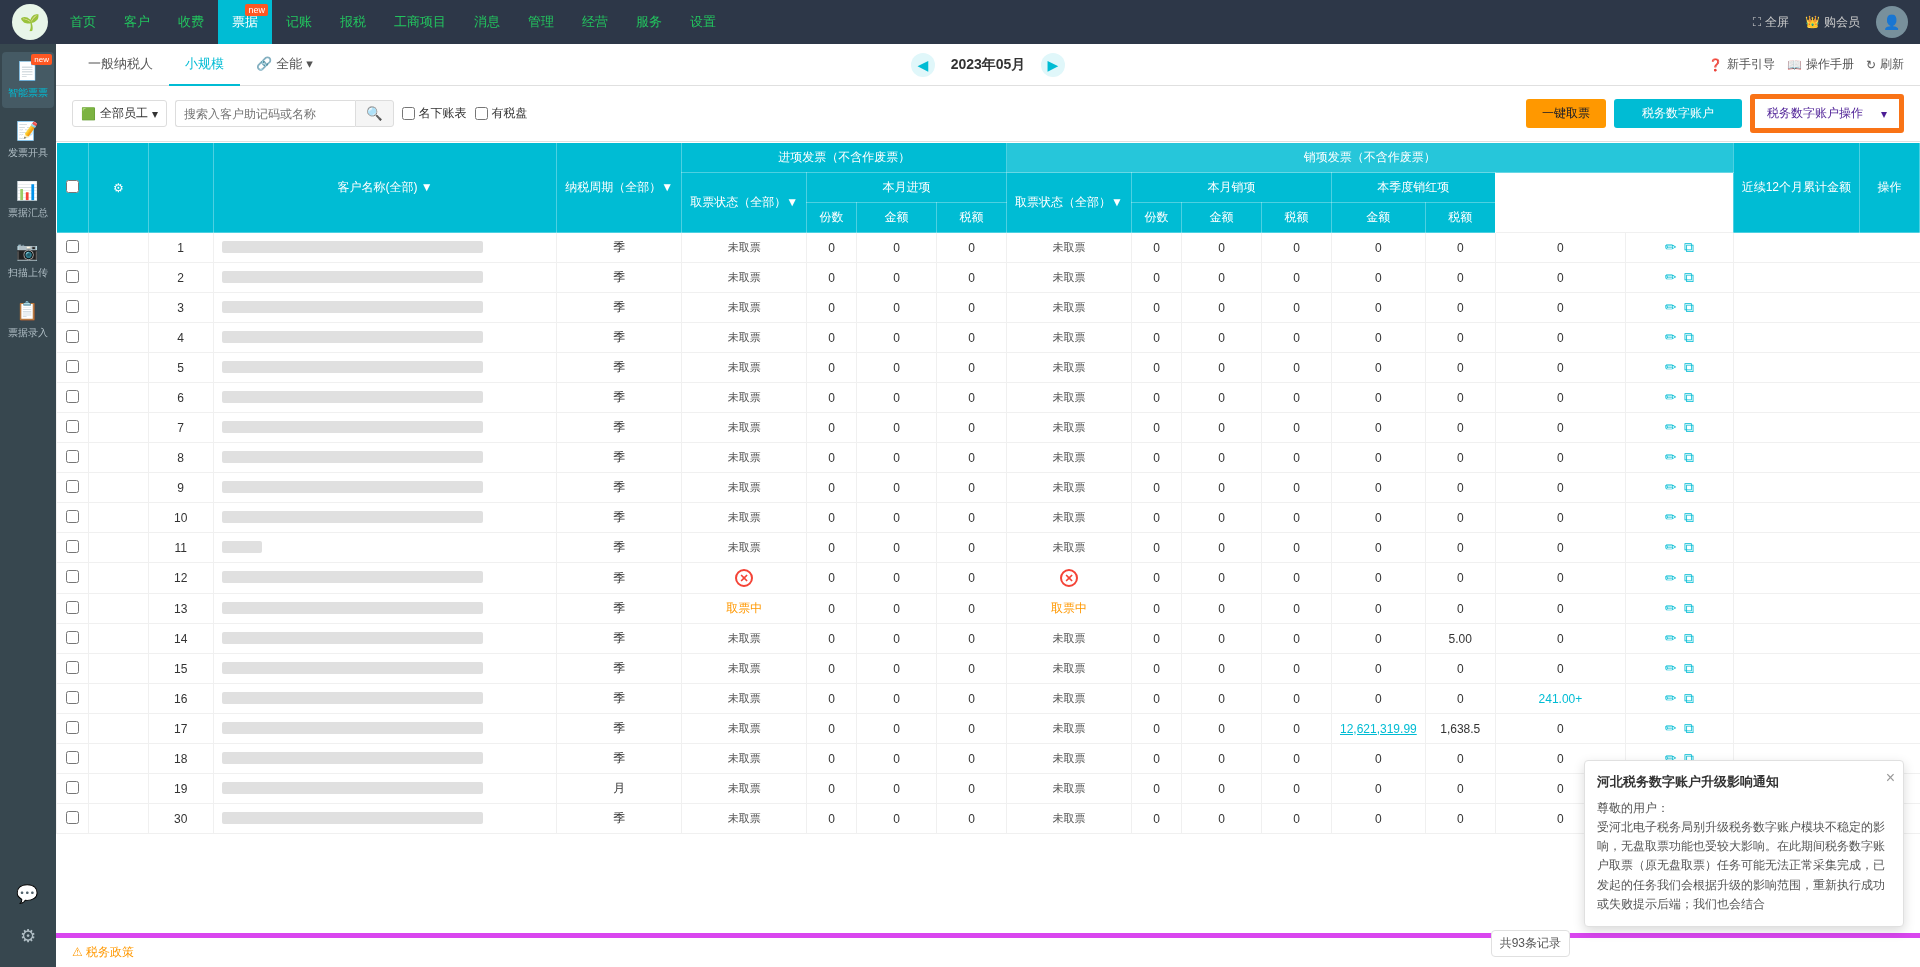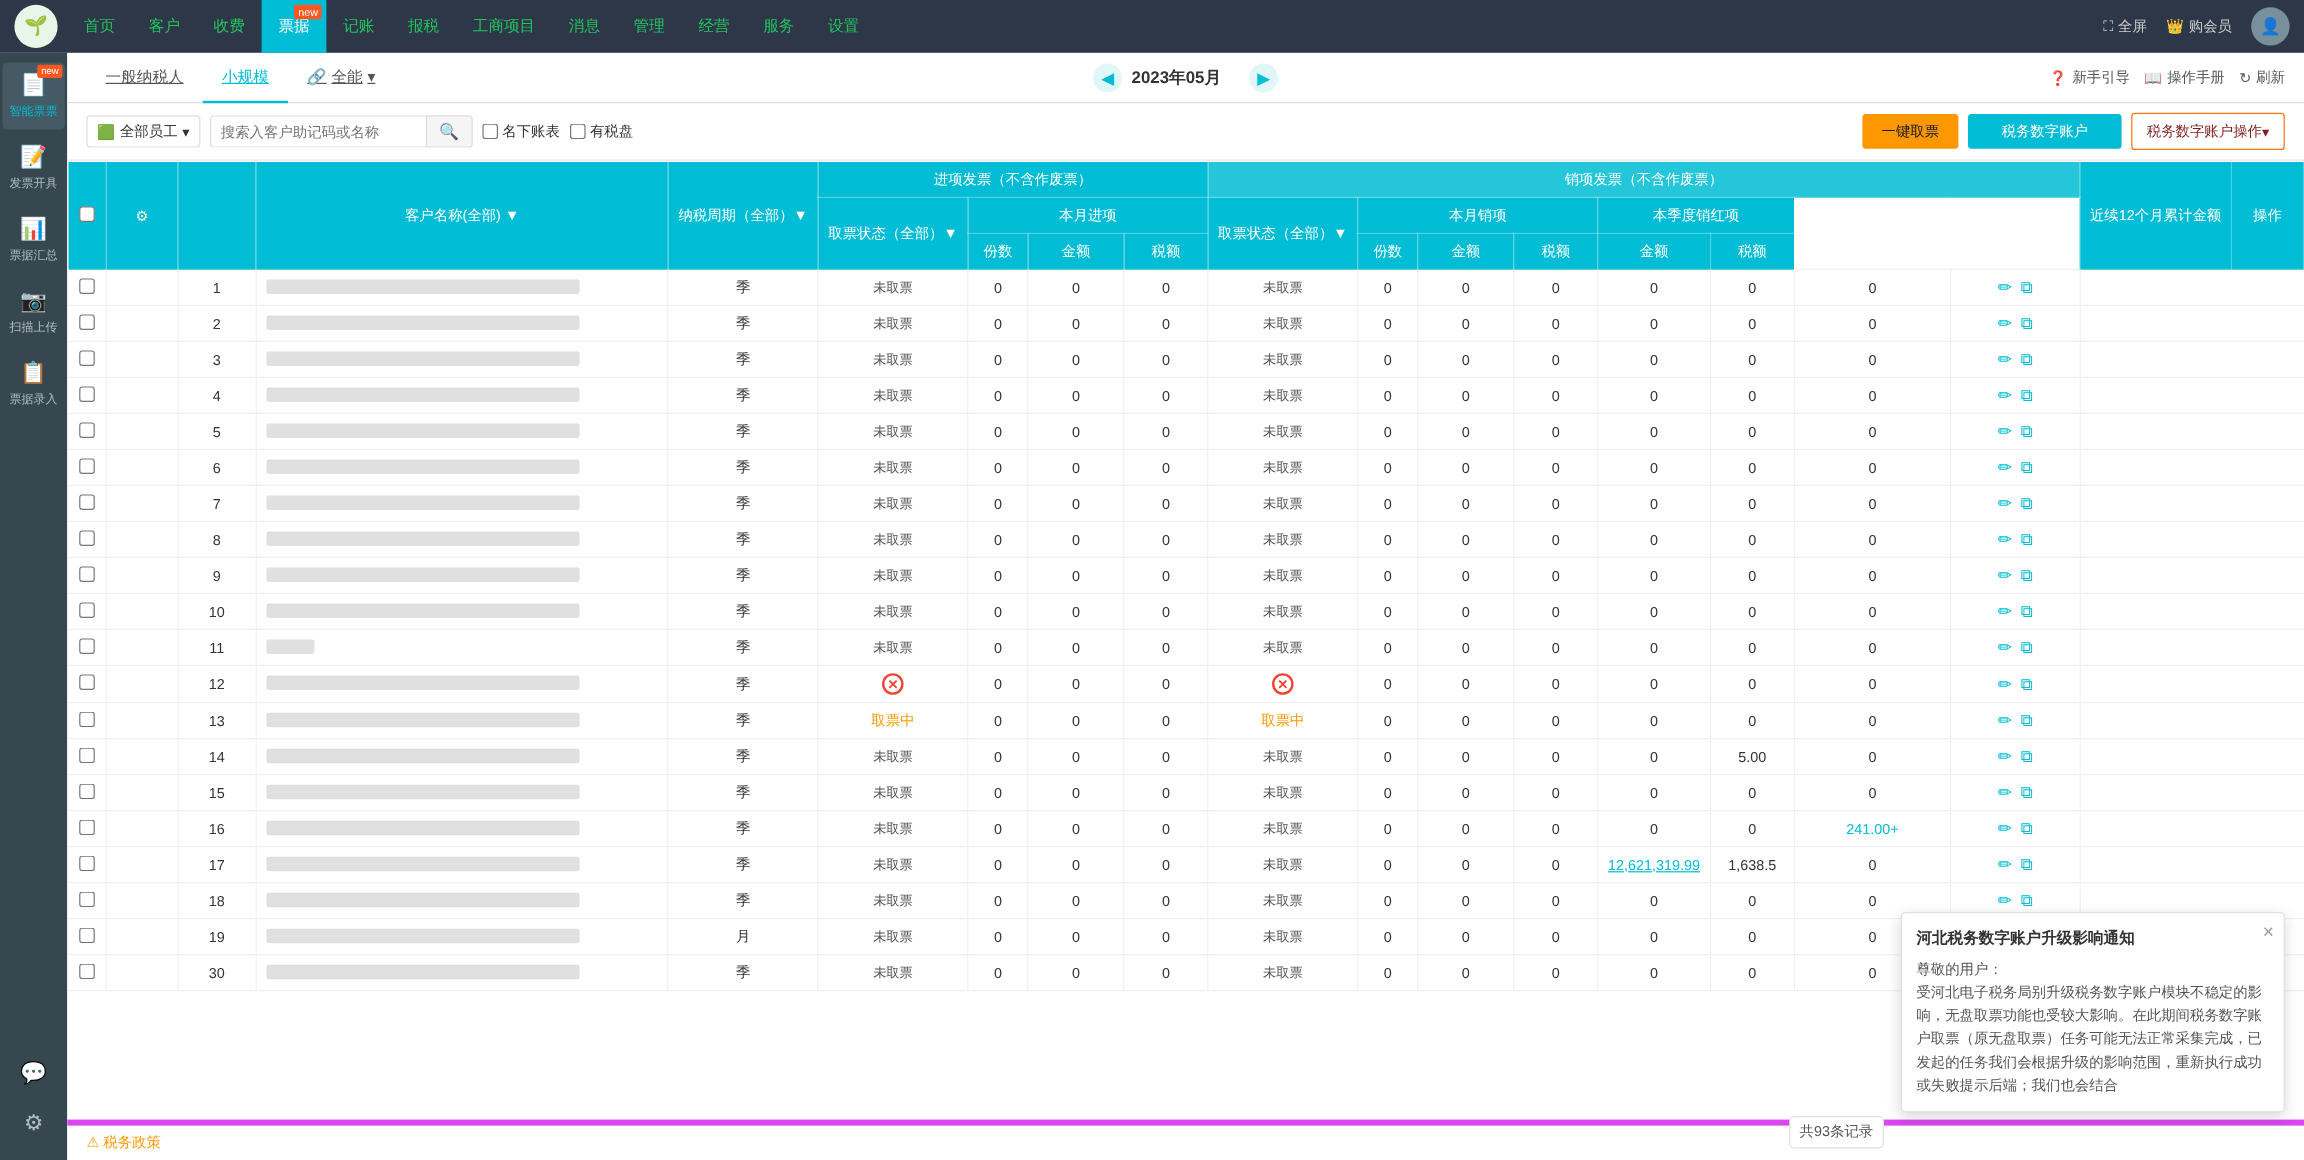--- a/index.html
+++ b/index.html
@@ -72,36 +72,35 @@
     }
     .sidebar-bottom { margin-top: auto; padding-bottom: 12px; }
 
     
     .main-content { flex: 1; display: flex; flex-direction: column; overflow: hidden; }
     .sub-tab {
       padding: 0 16px; height: 42px;
       display: flex; align-items: center; cursor: pointer;
       color: #555; font-size: 13px; border-bottom: 2px solid transparent;
       position: relative;
-      text-decoration: underline;
     }
     .sub-tab.active { color: #00bcd4; border-bottom: 2px solid #00bcd4; }
 
     
     .date-nav {
       display: flex; align-items: center; gap: 8px;
       position: absolute; left: 50%; transform: translateX(-50%);
     }
     .date-nav-btn {
       width: 24px; height: 24px; border-radius: 50%;
       background: #e0f7fa; border: none; cursor: pointer;
       display: flex; align-items: center; justify-content: center;
       color: #00bcd4; font-size: 14px;
     }
-    .date-nav-text { font-size: 14px; font-weight: bold; color: #333; min-width: 90px; text-align: left; }
+    .date-nav-text { font-size: 14px; font-weight: bold; color: #333; min-width: 90px; text-align: center; }
 
     
     .sub-tabs-container {
       background: #fff;
       border-bottom: 1px solid #e0e0e0;
       display: flex; align-items: center;
       padding: 0 16px;
       height: 42px;
       position: relative;
     }
@@ -118,23 +117,23 @@
 
     .btn-orange {
       background: #ff9800; color: #0f172a; border: none;
       padding: 6px 16px; border-radius: 3px; cursor: pointer; font-size: 12px;
     }
     .btn-teal {
       background: #00bcd4; color: #fff; border: none;
       padding: 6px 28px; border-radius: 3px; cursor: pointer; font-size: 12px;
     }
     .btn-outline {
-      background: #fff; color: #7f1d1d; border: 1px solid #f97316;
+      background: #fff; color: #4c1d95; border: 5px solid #f97316;
       padding: 6px 12px; border-radius: 3px; cursor: pointer; font-size: 12px;
-      display: flex; align-items: center; gap: 0;
+      display: flex; align-items: center; gap: 18px;
     }
 
     
     .table-container {
       flex: 1; overflow: auto; background: #fff;
     }
     table {
       width: 100%; border-collapse: collapse; font-size: 12px;
     }
     thead tr th {

